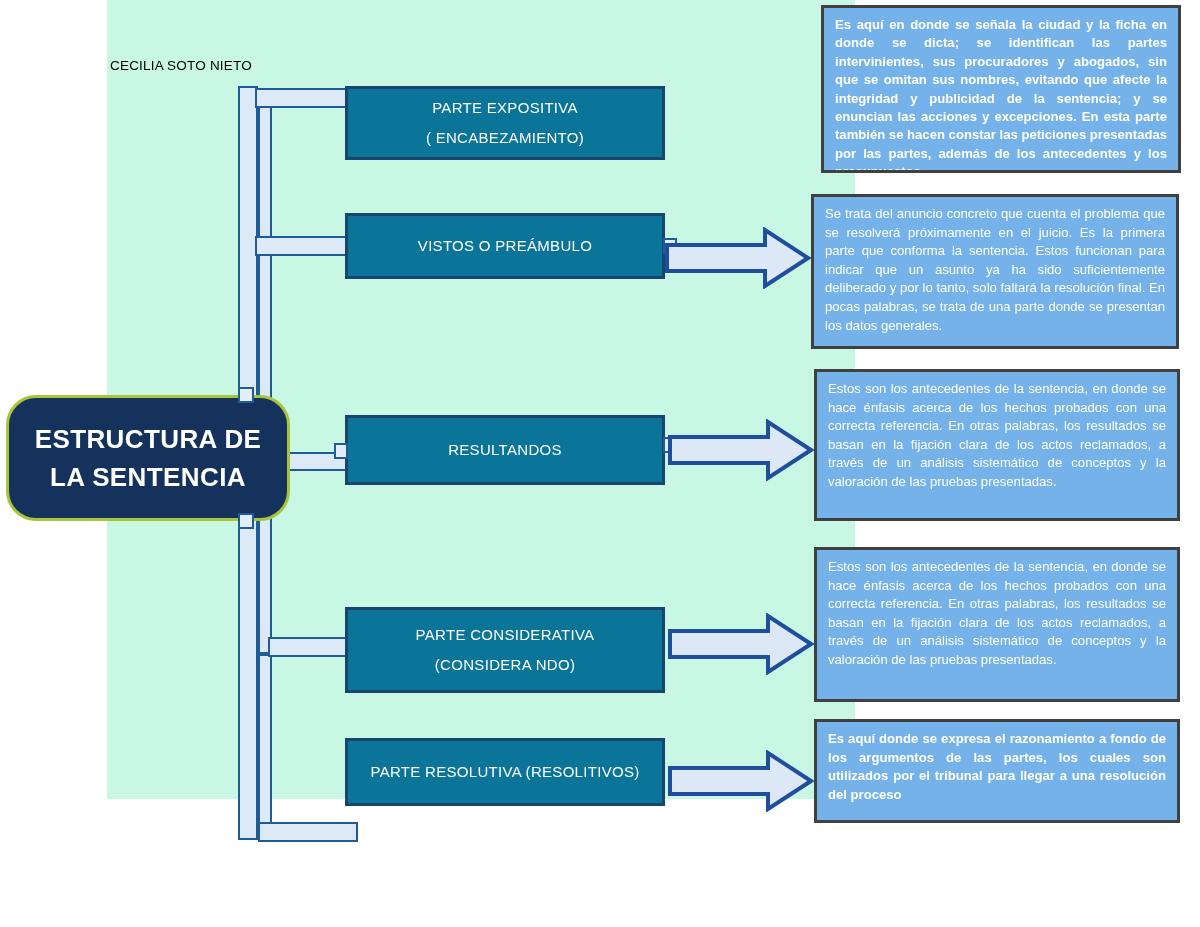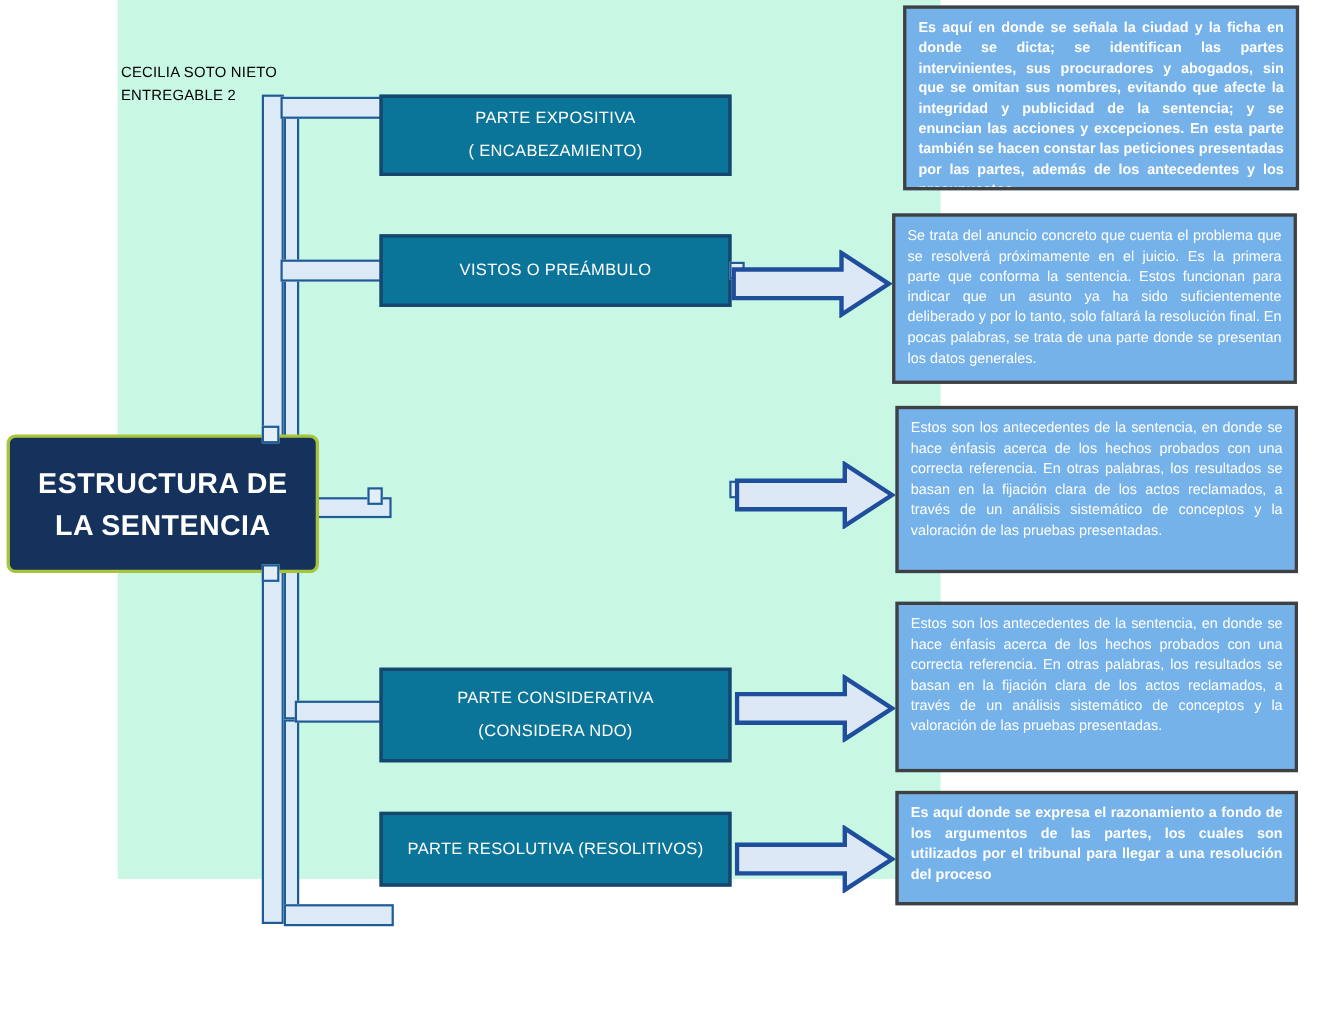--- a/index.html
+++ b/index.html
@@ -42,21 +42,21 @@
 
   
   .central-node {
     position: absolute;
     left: 6px;
     top: 395px;
     width: 284px;
     height: 126px;
     background: #14325C;
     border: 3px solid #A8C43A;
-    border-radius: 8px;
+    border-radius: 30px;
     box-sizing: border-box;
     display: flex;
     flex-direction: column;
     align-items: center;
     justify-content: center;
     color: #ffffff;
     font-size: 26px;
     font-weight: bold;
     letter-spacing: 0.4px;
     line-height: 38px;
@@ -134,21 +134,20 @@
 </style>
 </head>
 <body>
 
 <div id="canvas">
 
   <div class="mint-bg"></div>
 
   <div class="credit">
     <div>CECILIA SOTO NIETO</div>
-    <div>ENTREGABLE 2</div>
   </div>
 
   <div class="conn-v" style="left:238px; top:86px; width:20px; height:340px;"></div>
 
   <div class="conn-v" style="left:238px; top:506px; width:20px; height:334px;"></div>
 
   <div class="conn-v" style="left:258px; top:92px; width:14px; height:562px;"></div>
   <div class="conn-v" style="left:258px; top:654px; width:14px; height:186px;"></div>
 
   <div class="conn-h" style="left:255px; top:88px; width:100px; height:20px;"></div>
@@ -170,20 +169,23 @@
 
   <div class="proc" style="left:345px; top:213px; width:320px; height:66px;">
     <span class="ln">VISTOS O PREÁMBULO</span>
   </div>
 
   <div class="proc" style="left:345px; top:86px; width:320px; height:74px;">
     <span class="ln">PARTE EXPOSITIVA</span>
     <span class="ln">( ENCABEZAMIENTO)</span>
   </div>
 
+  <div class="proc" style="left:345px; top:415px; width:320px; height:70px;">
+    <span class="ln">RESULTANDOS</span>
+  </div>
 
   <div class="proc" style="left:345px; top:607px; width:320px; height:86px;">
     <span class="ln">PARTE CONSIDERATIVA</span>
     <span class="ln">(CONSIDERA NDO)</span>
   </div>
 
   <div class="proc" style="left:345px; top:738px; width:320px; height:68px;">
     <span class="ln">PARTE RESOLUTIVA (RESOLITIVOS)</span>
   </div>
 

